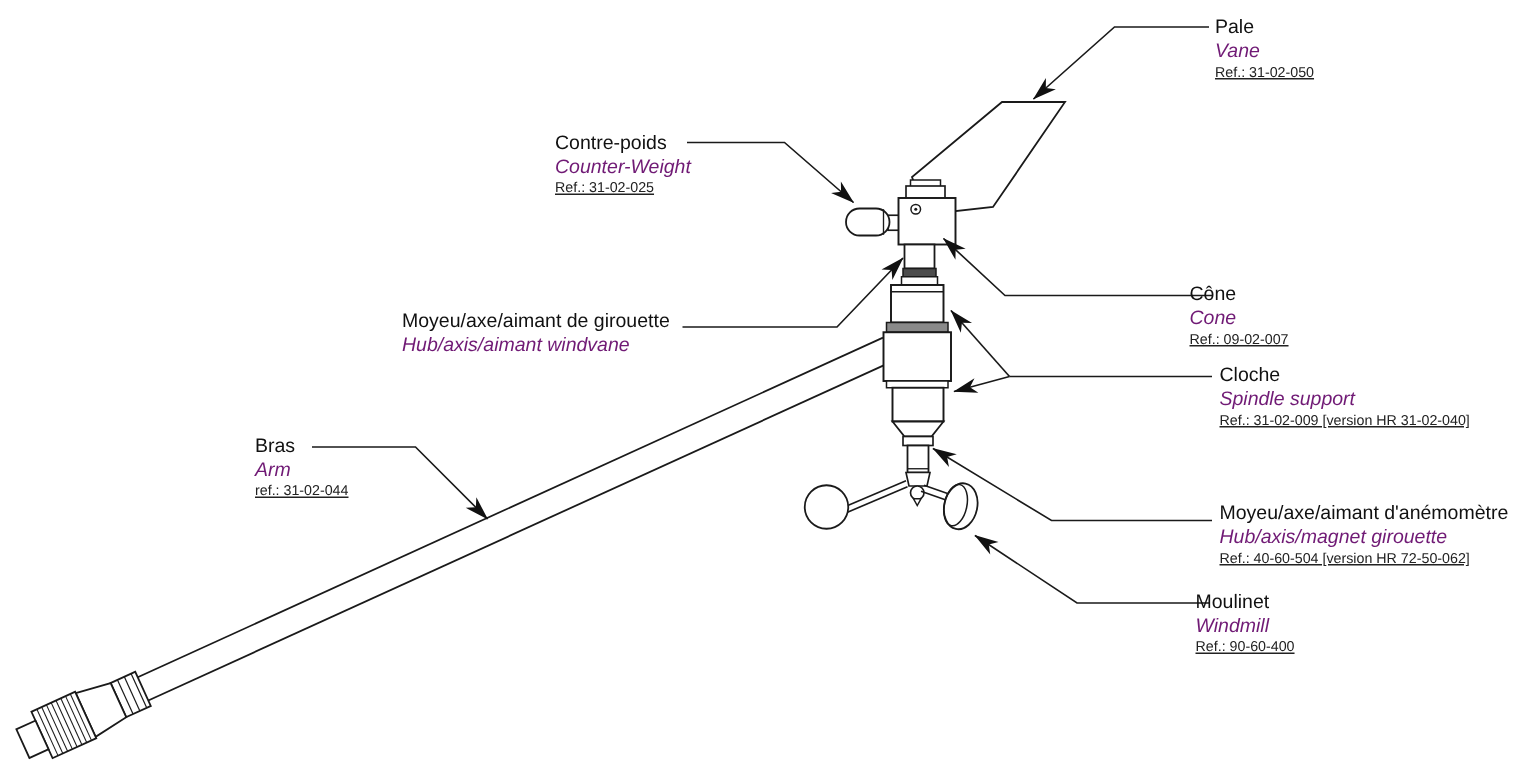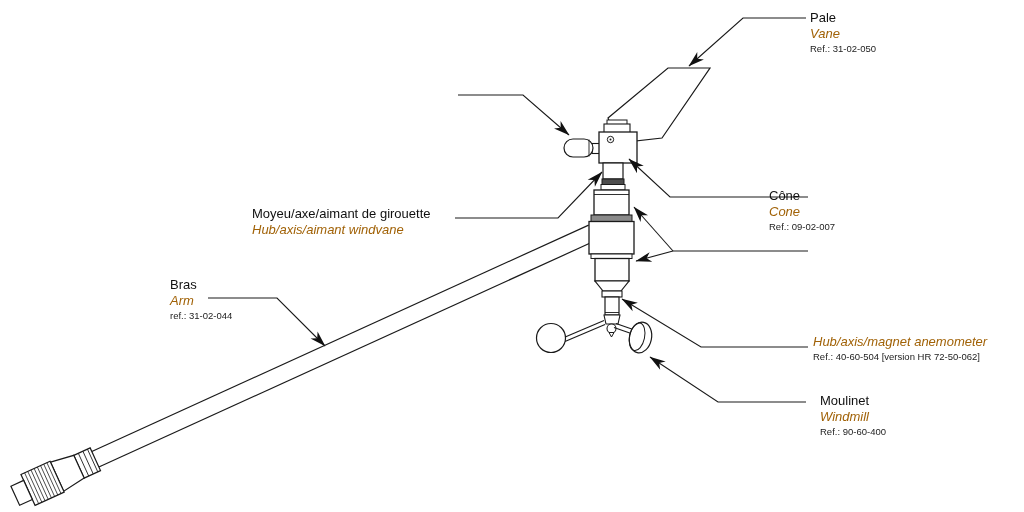--- a/index.html
+++ b/index.html
@@ -3,22 +3,22 @@
 <meta charset="utf-8">
 <style>
   html,body{margin:0;padding:0;background:#fff;}
   .canvas{
     position:relative;width:1024px;height:512px;background:#ffffff;
     font-family:"Liberation Sans", sans-serif;color:#111;overflow:hidden;
   }
   svg.drawing{position:absolute;left:0;top:0;}
   .label{position:absolute;white-space:nowrap;}
   .label .fr{font-size:13px;line-height:16px;color:#111;}
-  .label .en{font-size:13px;line-height:16px;font-style:italic;color:#a16207;}
-  .label .ref{font-size:9.5px;line-height:12px;margin-top:1px;color:#222;}
+  .label .en{font-size:13px;line-height:16px;font-style:italic;color:#701a75;}
+  .label .ref{font-size:9.5px;line-height:12px;margin-top:1px;color:#222;text-decoration:underline;}
   
   .ln{stroke:#1a1a1a;fill:none;}
   .shape{stroke:#1a1a1a;fill:#ffffff;}
   .band-dark{stroke:#1a1a1a;fill:#4d4d4d;}
   .band-mid{stroke:#1a1a1a;fill:#8a8a8a;}
   .leader{stroke:#1a1a1a;stroke-width:1.1;fill:none;}
 </style>
 </head>
 <body>
 
@@ -122,43 +122,54 @@
       <path class="leader" d="M806,402 L718,402 L650,357" marker-end="url(#ah)"></path>
     </g>
   </svg>
 
   <div class="label" style="left:810px;top:10px">
     <div class="fr">Pale</div>
     <div class="en">Vane</div>
     <div class="ref">Ref.: 31-02-050</div>
   </div>
 
+  <div class="label" style="left:370px;top:87px">
+    <div class="fr">Contre-poids</div>
+    <div class="en">Counter-Weight</div>
+    <div class="ref">Ref.: 31-02-025</div>
+  </div>
 
-  <div class="label" style="left:769px;top:188px">
+  <div class="label" style="left:793px;top:188px">
     <div class="fr">Cône</div>
     <div class="en">Cone</div>
     <div class="ref">Ref.: 09-02-007</div>
   </div>
 
+  <div class="label" style="left:813px;top:242px">
+    <div class="fr">Cloche</div>
+    <div class="en">Spindle support</div>
+    <div class="ref">Ref.: 31-02-009 [version HR 31-02-040]</div>
+  </div>
 
-  <div class="label" style="left:252px;top:206px">
+  <div class="label" style="left:268px;top:206px">
     <div class="fr">Moyeu/axe/aimant de girouette</div>
     <div class="en">Hub/axis/aimant windvane</div>
   </div>
 
-  <div class="label" style="left:170px;top:277px">
+  <div class="label" style="left:170px;top:289px">
     <div class="fr">Bras</div>
     <div class="en">Arm</div>
     <div class="ref">ref.: 31-02-044</div>
   </div>
 
   <div class="label" style="left:813px;top:334px">
-    <div class="en">Hub/axis/magnet anemometer</div>
+    <div class="fr">Moyeu/axe/aimant d'anémomètre</div>
+    <div class="en">Hub/axis/magnet girouette</div>
     <div class="ref">Ref.: 40-60-504 [version HR 72-50-062]</div>
   </div>
 
-  <div class="label" style="left:820px;top:393px">
+  <div class="label" style="left:797px;top:393px">
     <div class="fr">Moulinet</div>
     <div class="en">Windmill</div>
     <div class="ref">Ref.: 90-60-400</div>
   </div>
 
 </div>
 
 </body></html>

